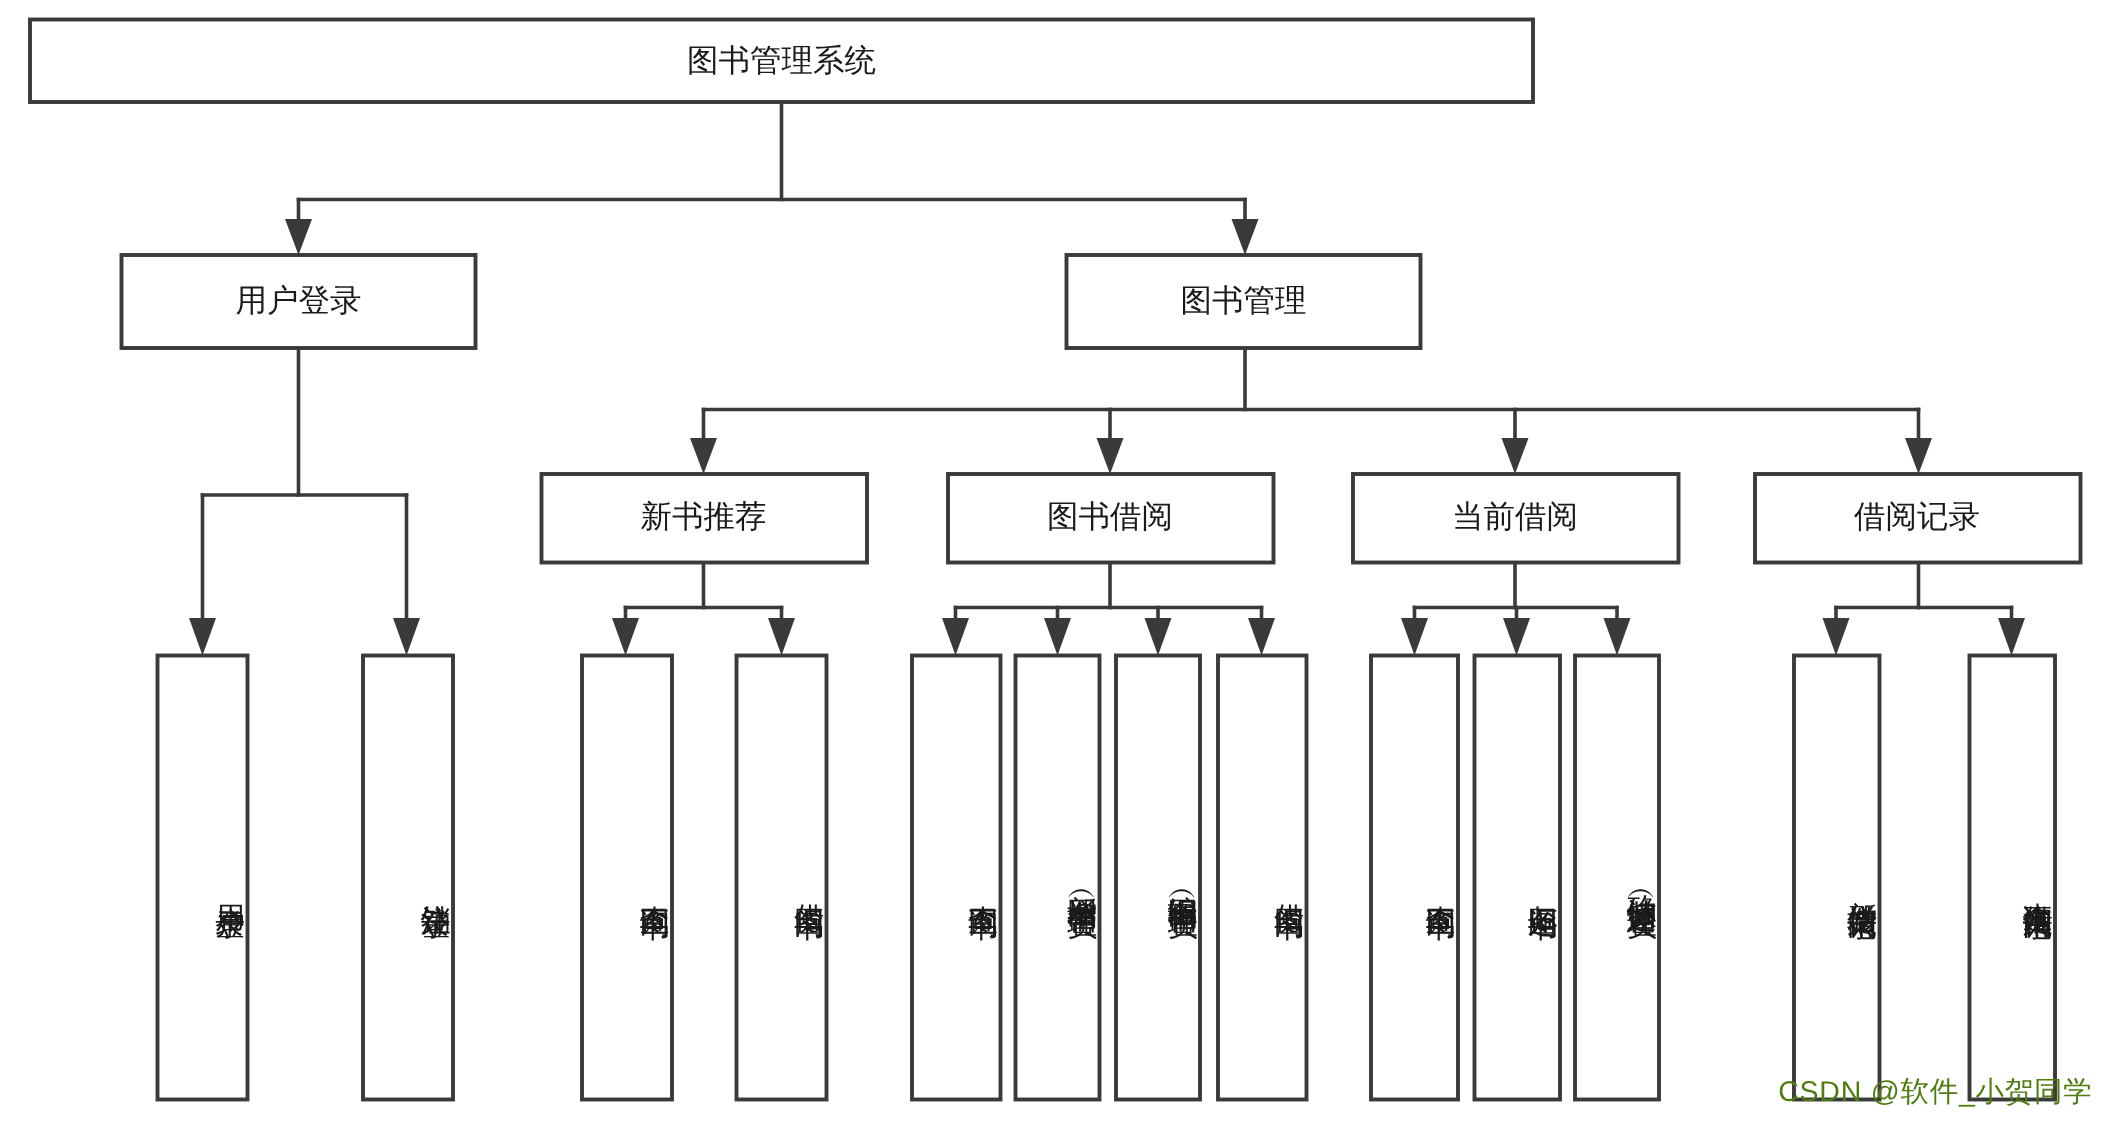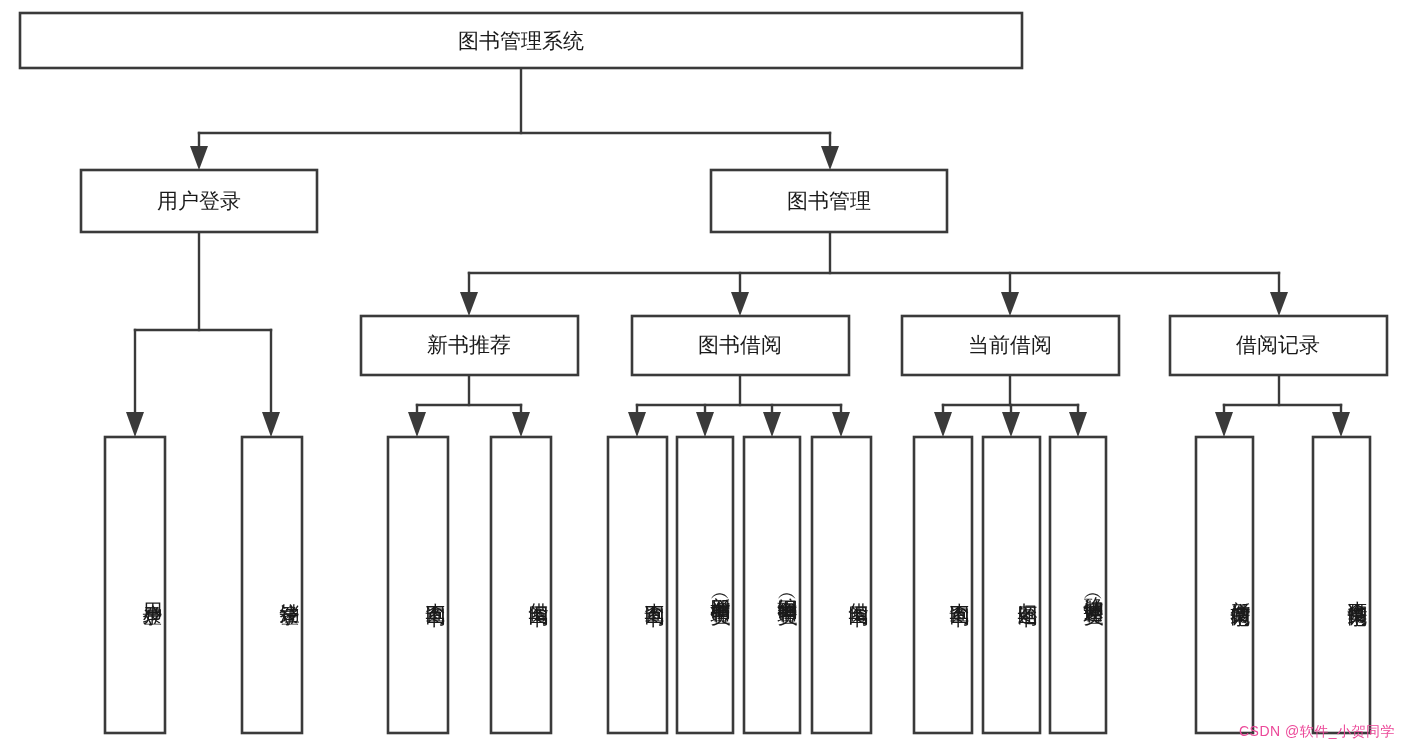--- a/index.html
+++ b/index.html
@@ -71,22 +71,22 @@
     align-items: flex-start;
     justify-content: center;
     width: 100%;
     height: 100%;
   }
   .watermark {
     position: absolute;
     right: 10px;
     bottom: 6px;
     font-family: "Liberation Sans", "DejaVu Sans", sans-serif;
-    font-size: 14px;
-    color: #ec4899;
+    font-size: 19px;
+    color: #4d7c0f;
     letter-spacing: 0.5px;
     user-select: none;
     white-space: nowrap;
   }
 </style>
 </head>
 <body>
 
 <div id="diagram-root">
 

